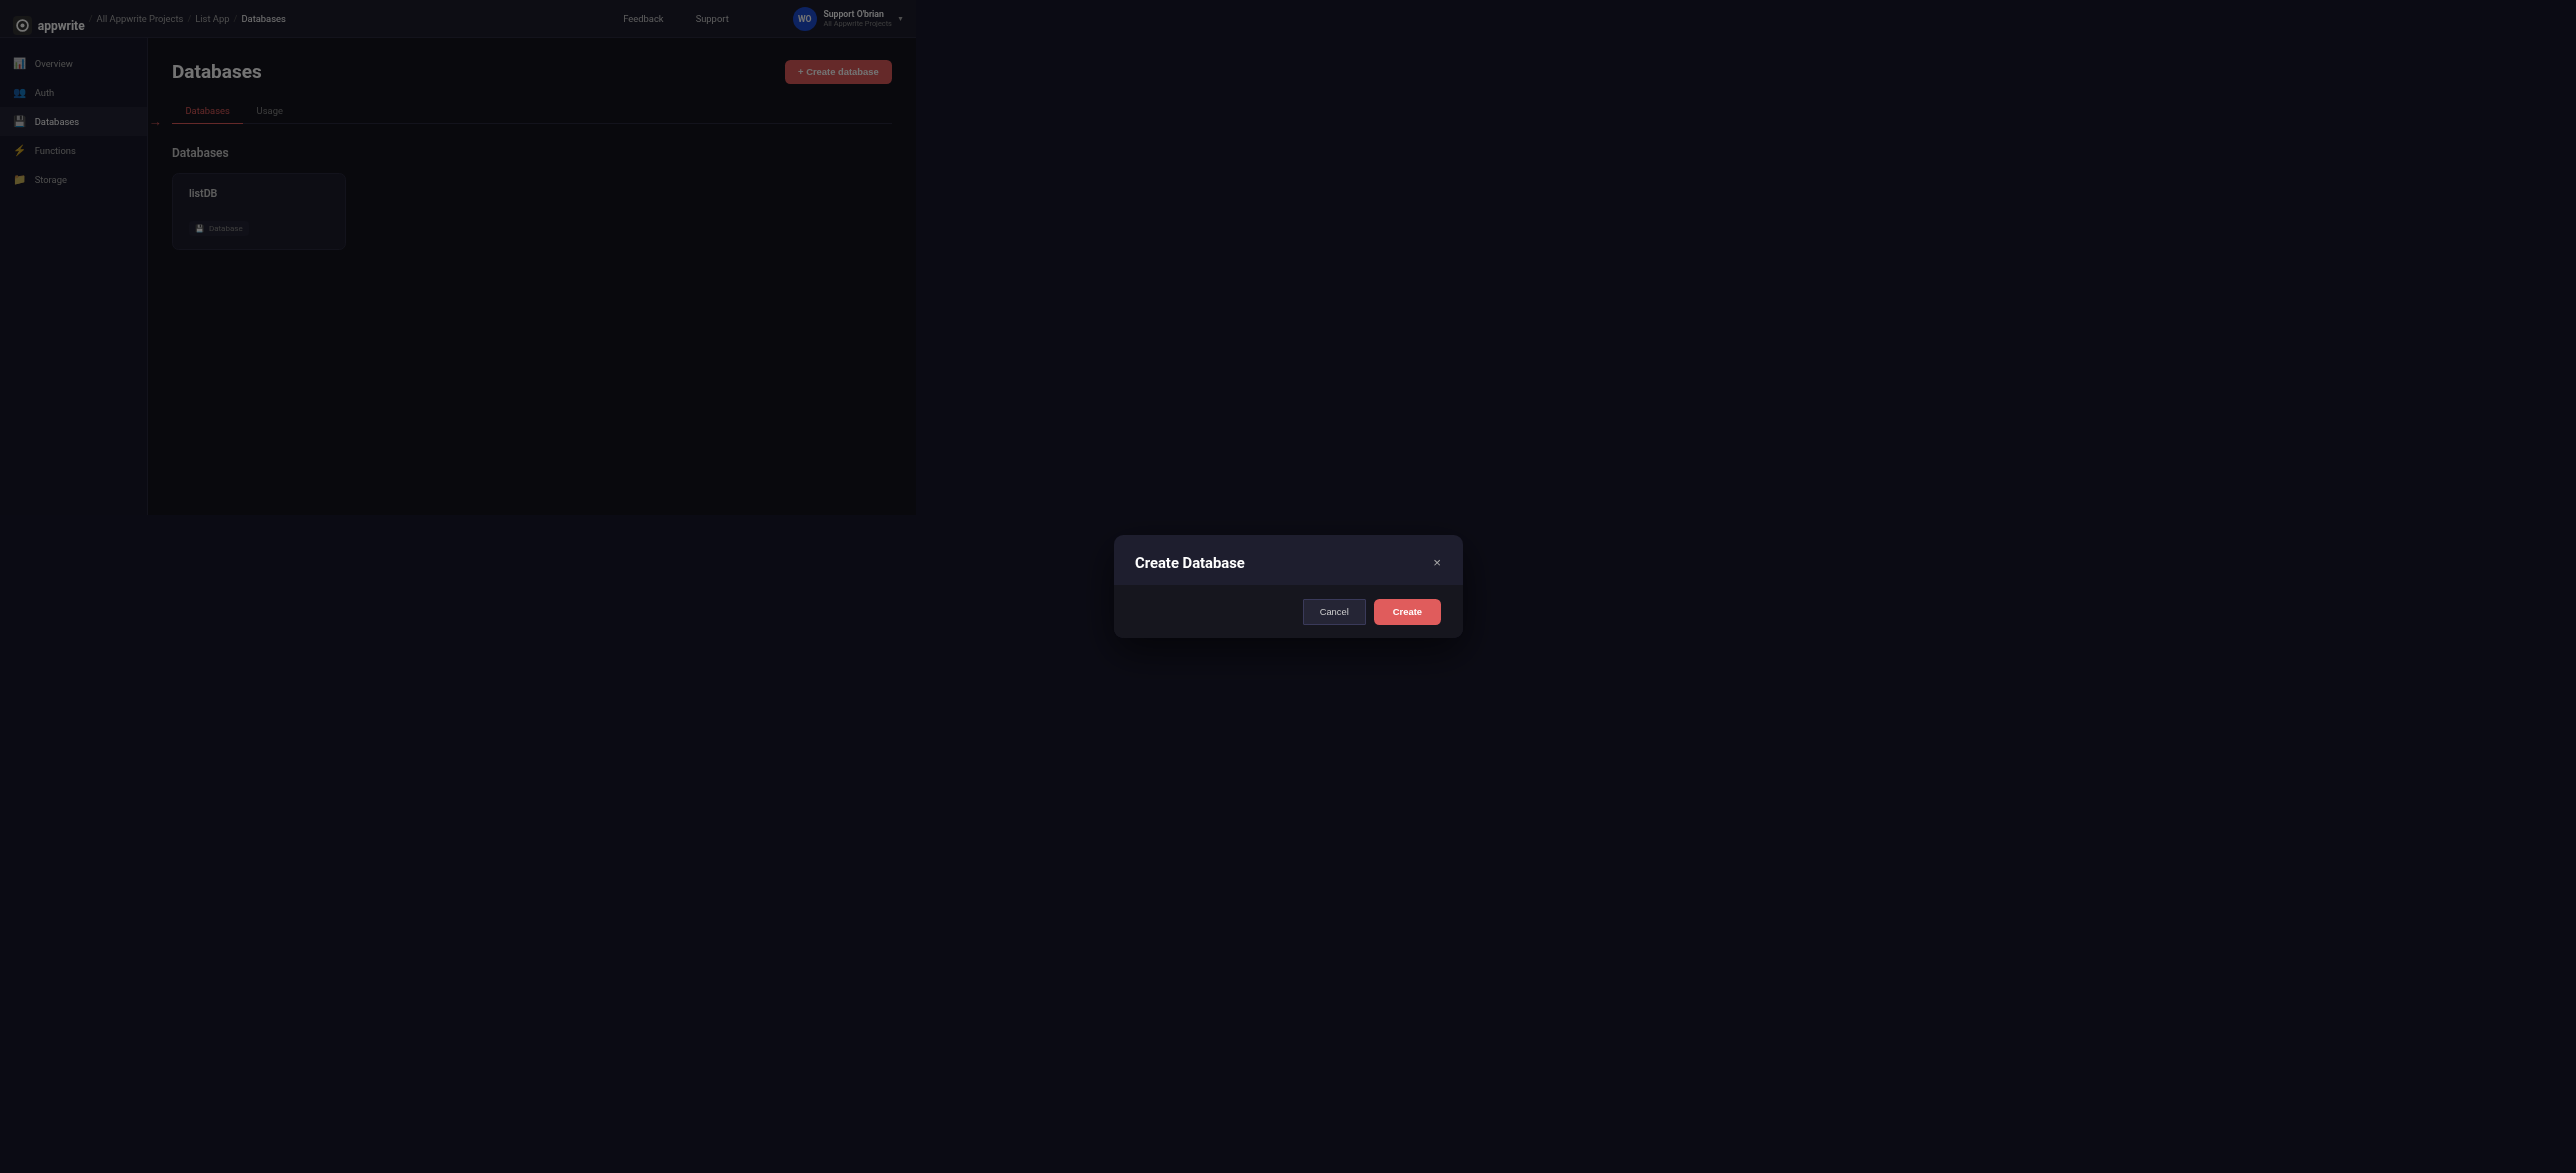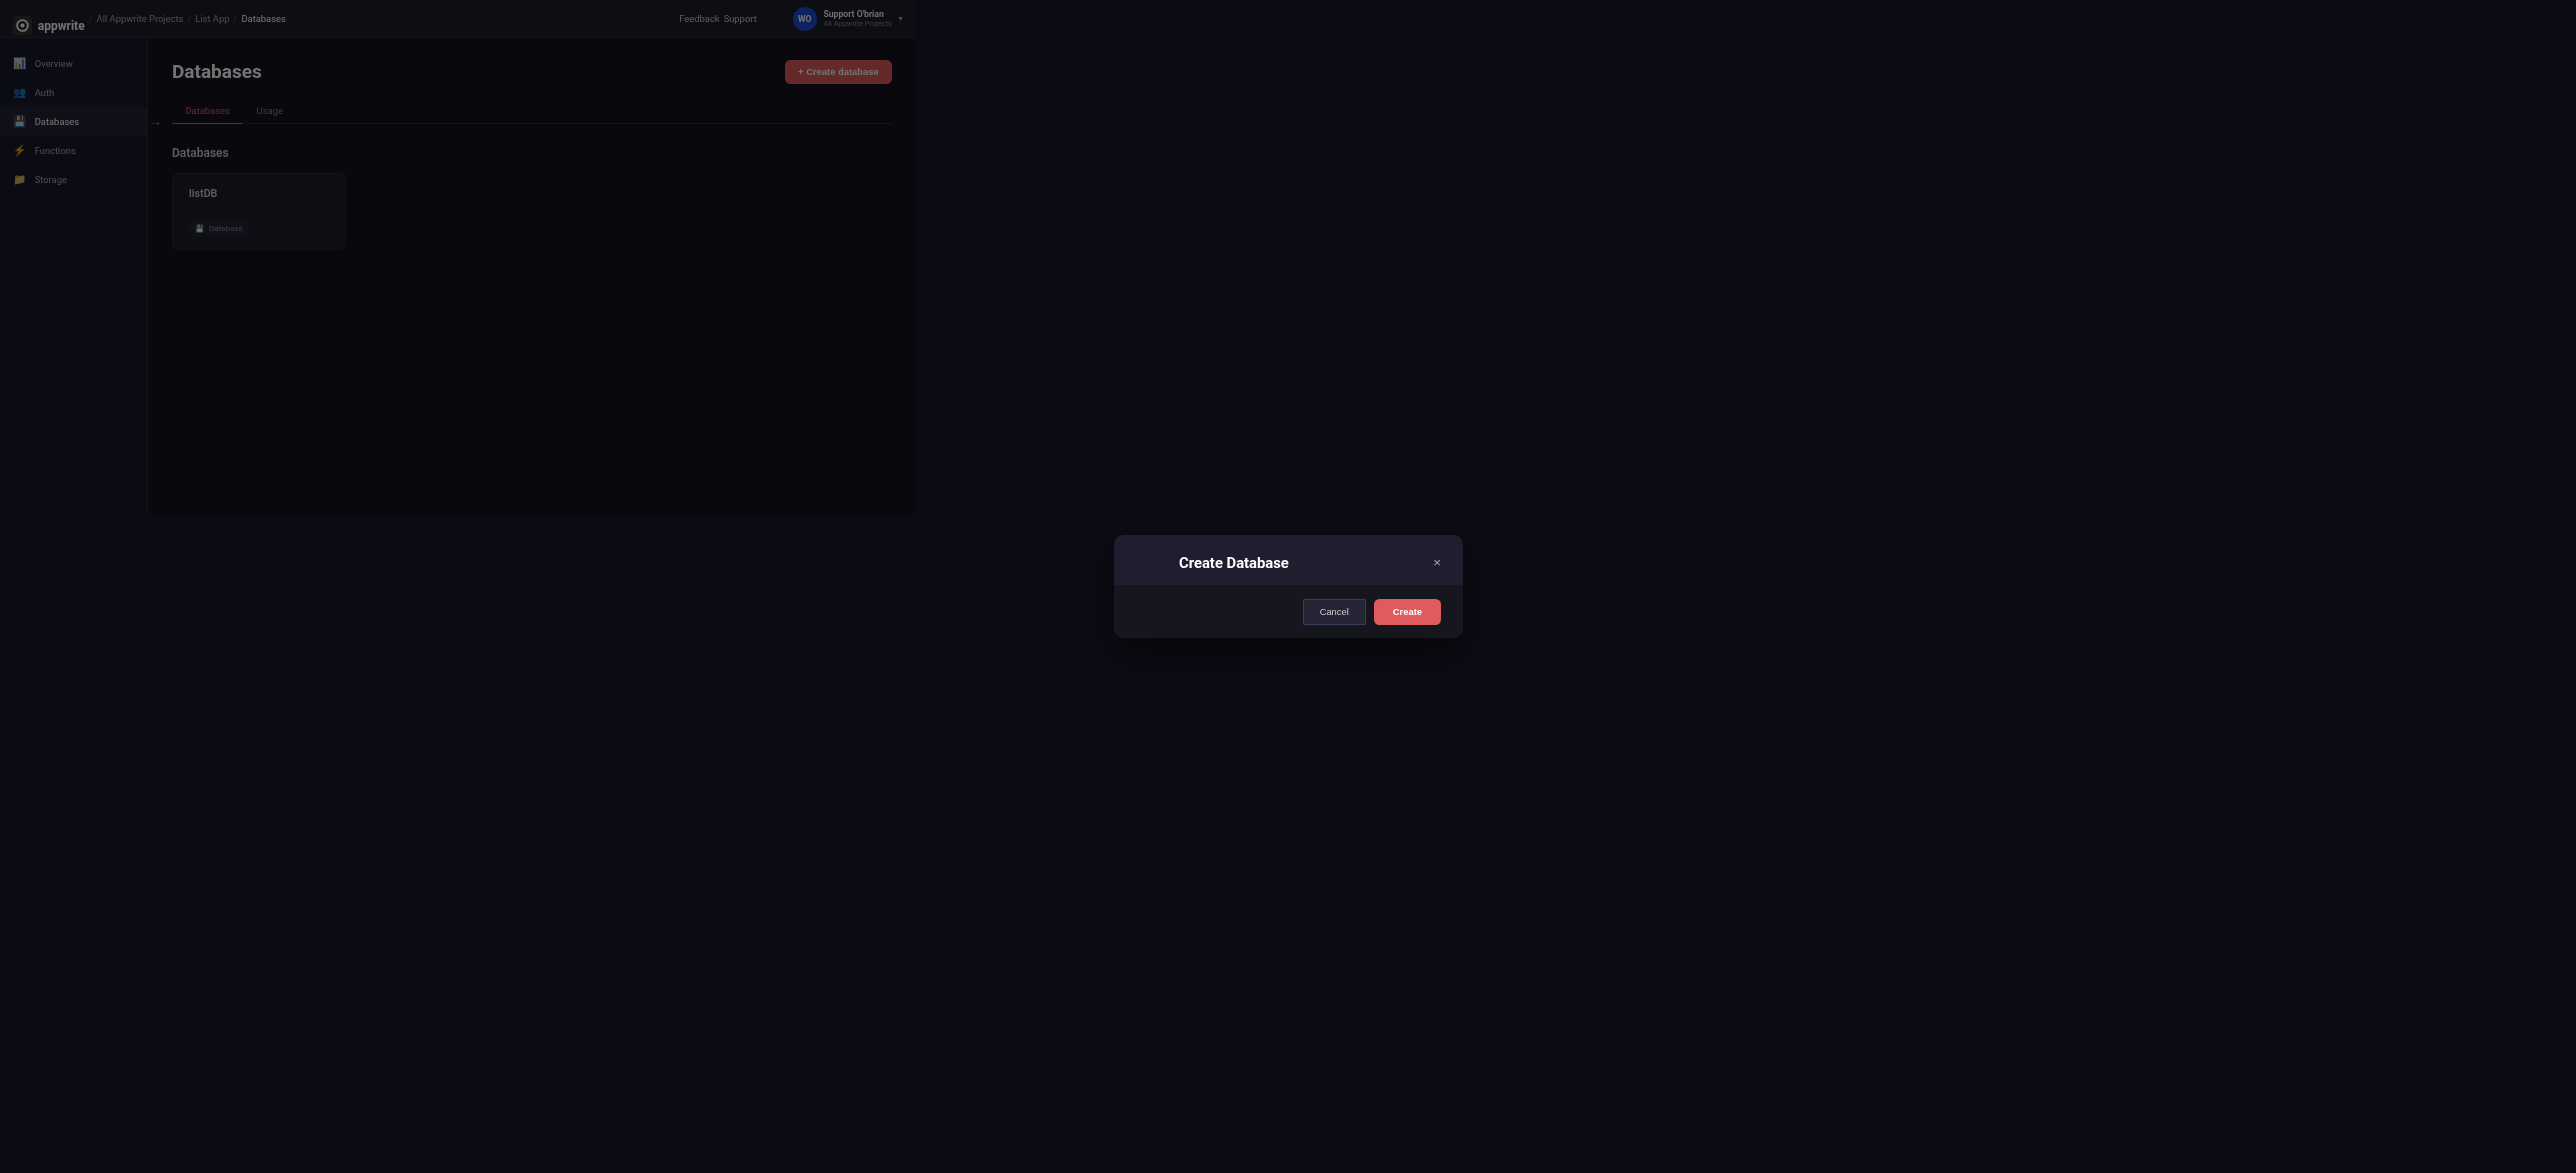--- a/index.html
+++ b/index.html
@@ -43,21 +43,21 @@
       align-items: center;
       color: #888;
       font-size: 9.4px;
       gap: 4px;
     }
     .topnav-breadcrumb span { color: #aaa; }
     .topnav-right {
       margin-left: auto;
       display: flex;
       align-items: center;
-      gap: 4px;
+      gap: 32px;
     }
     .topnav-link {
       color: #ccc;
       font-size: 9.4px;
       cursor: pointer;
       text-decoration: none;
     }
     .user-avatar {
       width: 24px;
       height: 24px;
@@ -259,21 +259,20 @@
     .modal-header {
       padding: 19px 21.5px 13.4px;
       display: flex;
       align-items: center;
       justify-content: space-between;
     }
     .modal-title {
       font-size: 14.8px;
       font-weight: 700;
       color: #fff;
-      margin-left: 44px;
     }
     .modal-close {
       background: none;
       border: none;
       color: #aaa;
       font-size: 13.4px;
       cursor: pointer;
       line-height: 1;
     }
     .modal-body {

